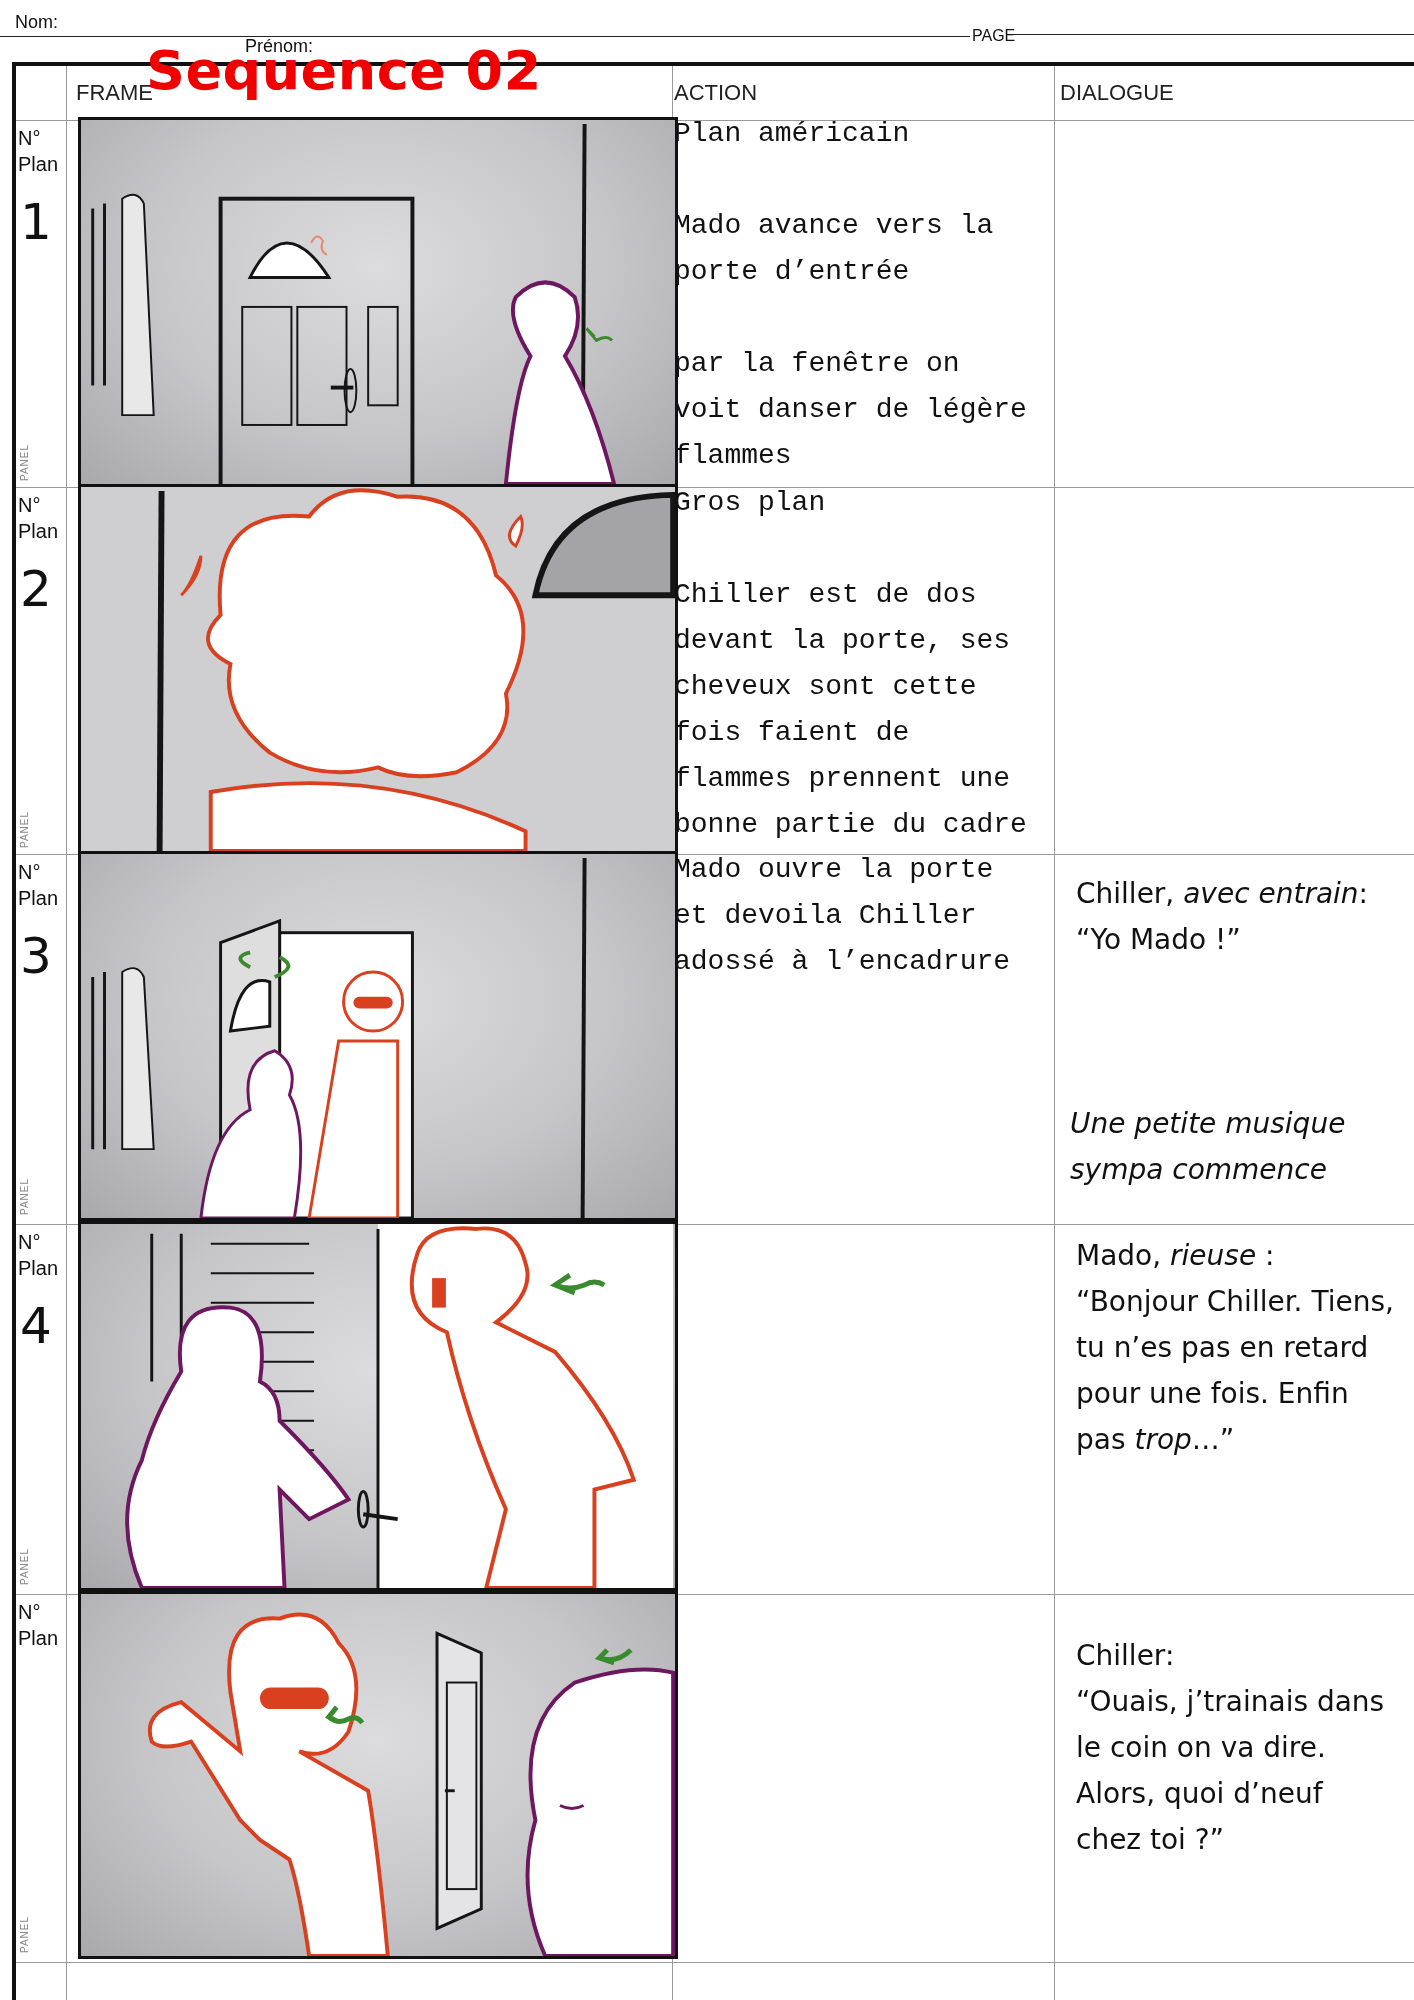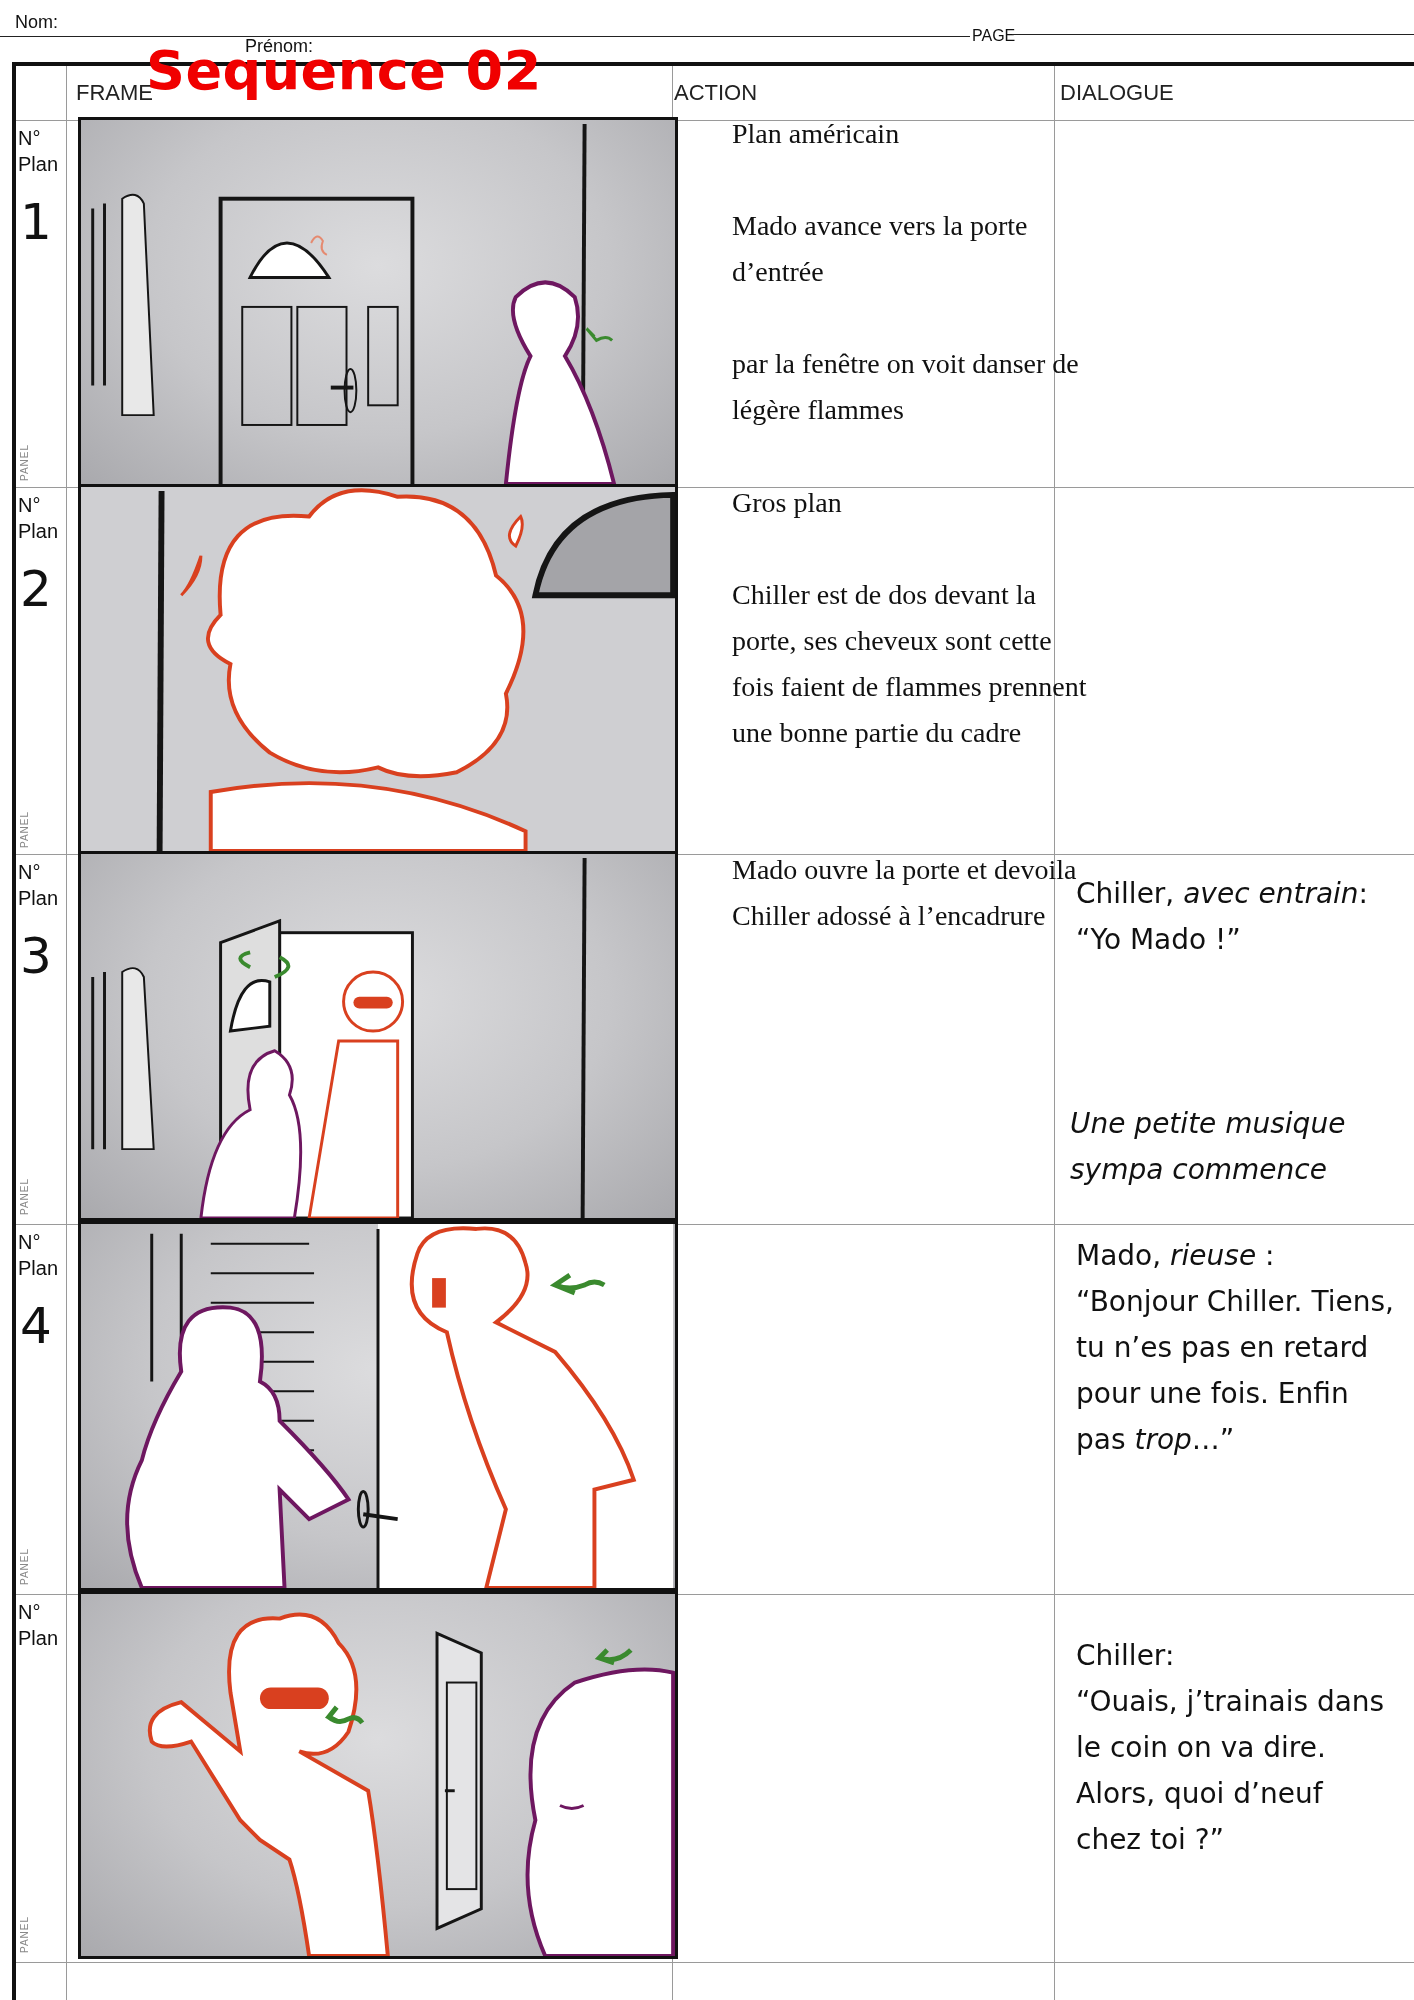--- a/index.html
+++ b/index.html
@@ -18,21 +18,21 @@
   .row { position:absolute; left:12px; width:1402px; }
   .plan-cell { position:absolute; left:4px; top:0; width:54px; height:100%; }
   .plan-no { position:absolute; left:2px; top:8px; font-size:20px; line-height:26px; color:#111; font-family:"Liberation Sans", sans-serif; }
   .plan-num { position:absolute; left:4px; top:80px; font-size:50px; line-height:50px; font-family:"DejaVu Sans", sans-serif; font-weight:normal; color:#111; }
   .panel-tag { position:absolute; left:2px; bottom:6px; font-size:10px; color:#888; transform:rotate(-90deg); transform-origin:left bottom; width:40px; letter-spacing:1px; translate:12px 0; }
 
   .frame { position:absolute; left:66px; top:0; width:600px; height:100%; border:3px solid #111; box-sizing:border-box; overflow:hidden;
            background: radial-gradient(ellipse at 50% 40%, #dcdcde 0%, #c6c6c9 55%, #a9a9ad 100%); }
   .frame svg { position:absolute; left:0; top:0; width:100%; height:100%; }
 
-  .action { position:absolute; left:720px; top:0; width:355px; font-family:Liberation Serif, serif; font-size:28px; line-height:46px; color:#111; white-space:pre-line; }
+  .action { position:absolute; left:662px; top:0; width:355px; font-family:Liberation Mono, monospace; font-size:28px; line-height:46px; color:#111; white-space:pre-line; }
   .dialogue { position:absolute; left:1064px; top:0; width:360px; font-family:"DejaVu Sans", sans-serif; font-size:28px; line-height:46px; color:#111; white-space:nowrap; }
   .dialogue i, .dialogue .it { font-style:italic; }
 </style>
 </head>
 <body>
 
 <span class="hdr-label" style="left:15px;">Nom:</span>
 <span class="hdr-label" style="left:245px;margin-top:24px;">Prénom:</span>
 <div class="hdr-line" style="left:0; top:36px; width:970px;"></div>
 <span class="hdr-label" style="left:972px; top:14px; font-size:16px;margin-top:13px;">PAGE</span>

